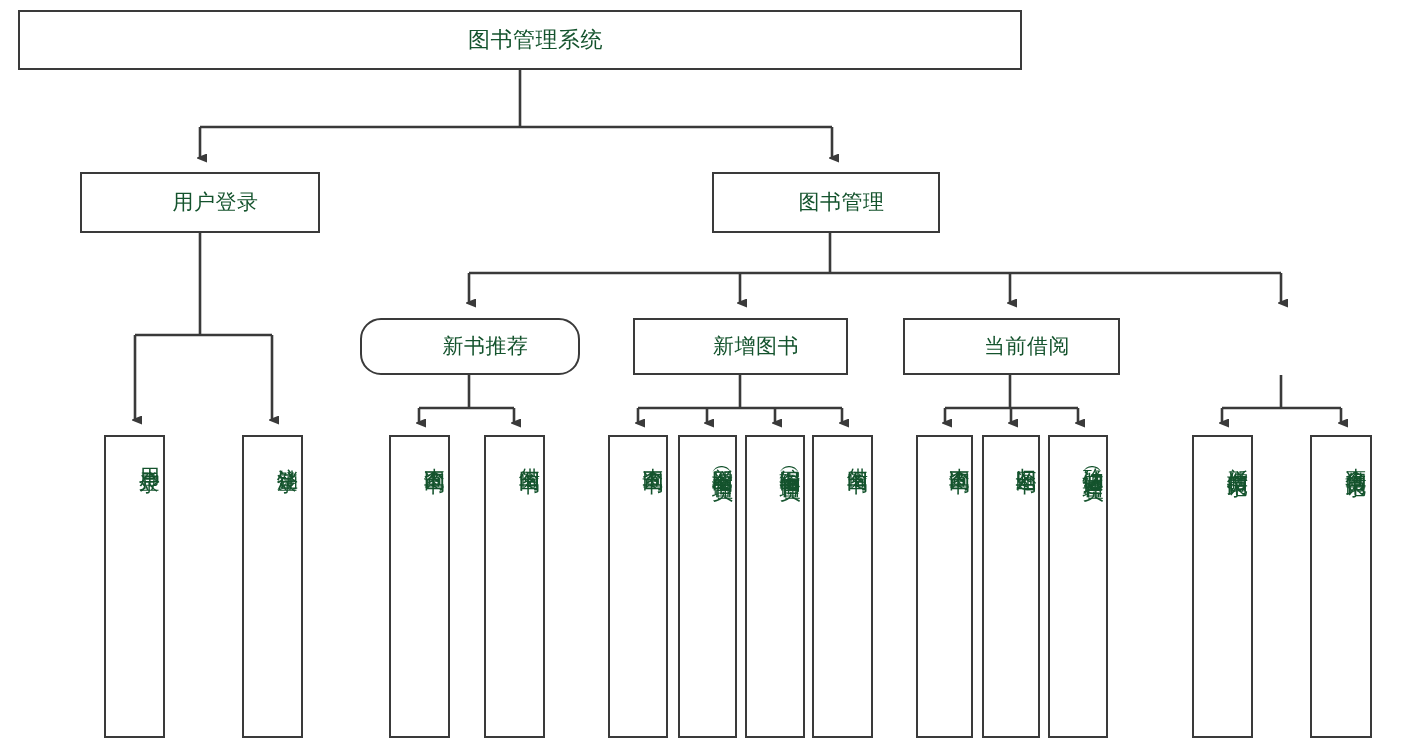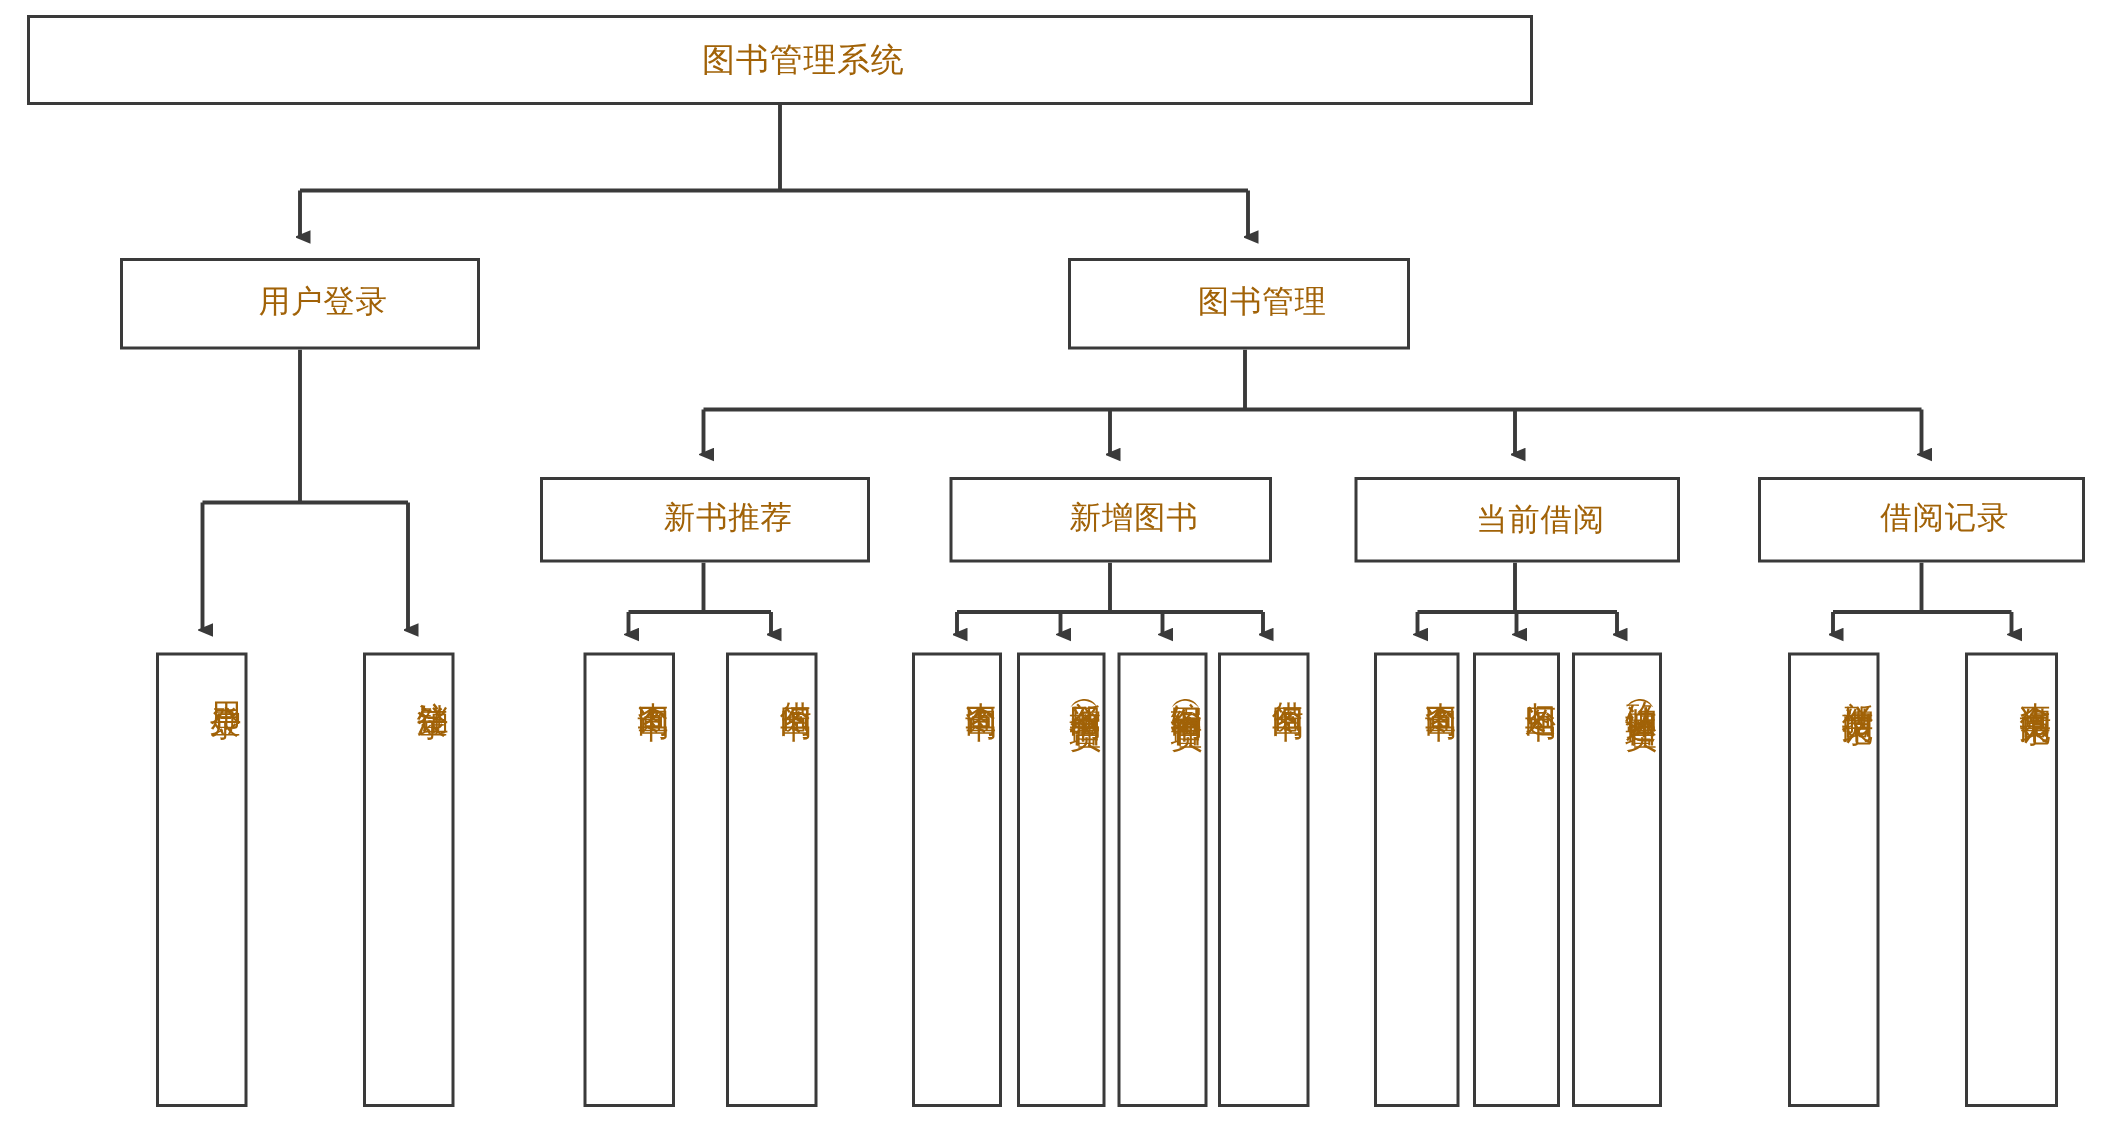--- a/index.html
+++ b/index.html
@@ -26,21 +26,21 @@
     pointer-events: none;
   }
   .node {
     position: absolute;
     box-sizing: border-box;
     border: 2px solid #3a3a3a;
     background: #ffffff;
     display: flex;
     align-items: center;
     justify-content: center;
-    color: #a16207;
+    color: #14532d;
     padding-left: 31px;
   }
   .node .lbl {
     display: block;
     text-align: center;
     line-height: 1.18;
   }
   .node.horiz .lbl {
     font-size: 21px;
     letter-spacing: 0.5px;
@@ -130,35 +130,32 @@
   </div>
 
   <div class="node horiz" style="left:80px; top:172px; width:240px; height:61px;">
     <span class="lbl">用户登录</span>
   </div>
 
   <div class="node horiz" style="left:712px; top:172px; width:228px; height:61px;">
     <span class="lbl">图书管理</span>
   </div>
 
-  <div class="node horiz" style="left:360px; top:318px; width:220px; height:57px;">
+  <div class="node horiz" style="left:360px; top:318px; width:220px; height:57px;border-radius:21px;">
     <span class="lbl">新书推荐</span>
   </div>
 
   <div class="node horiz" style="left:633px; top:318px; width:215px; height:57px;">
     <span class="lbl">新增图书</span>
   </div>
 
   <div class="node horiz" style="left:903px; top:318px; width:217px; height:57px;font-family:Liberation Serif, serif;">
     <span class="lbl">当前借阅</span>
   </div>
 
-  <div class="node horiz" style="left:1172px; top:318px; width:218px; height:57px;">
-    <span class="lbl">借阅记录</span>
-  </div>
 
   <div class="node vert" style="left:104px; top:435px; width:61px; height:303px;">
     <span class="lbl">用户登录</span>
   </div>
 
   <div class="node vert" style="left:242px; top:435px; width:61px; height:303px;">
     <span class="lbl">注销登录</span>
   </div>
 
   <div class="node vert" style="left:389px; top:435px; width:61px; height:303px;">

